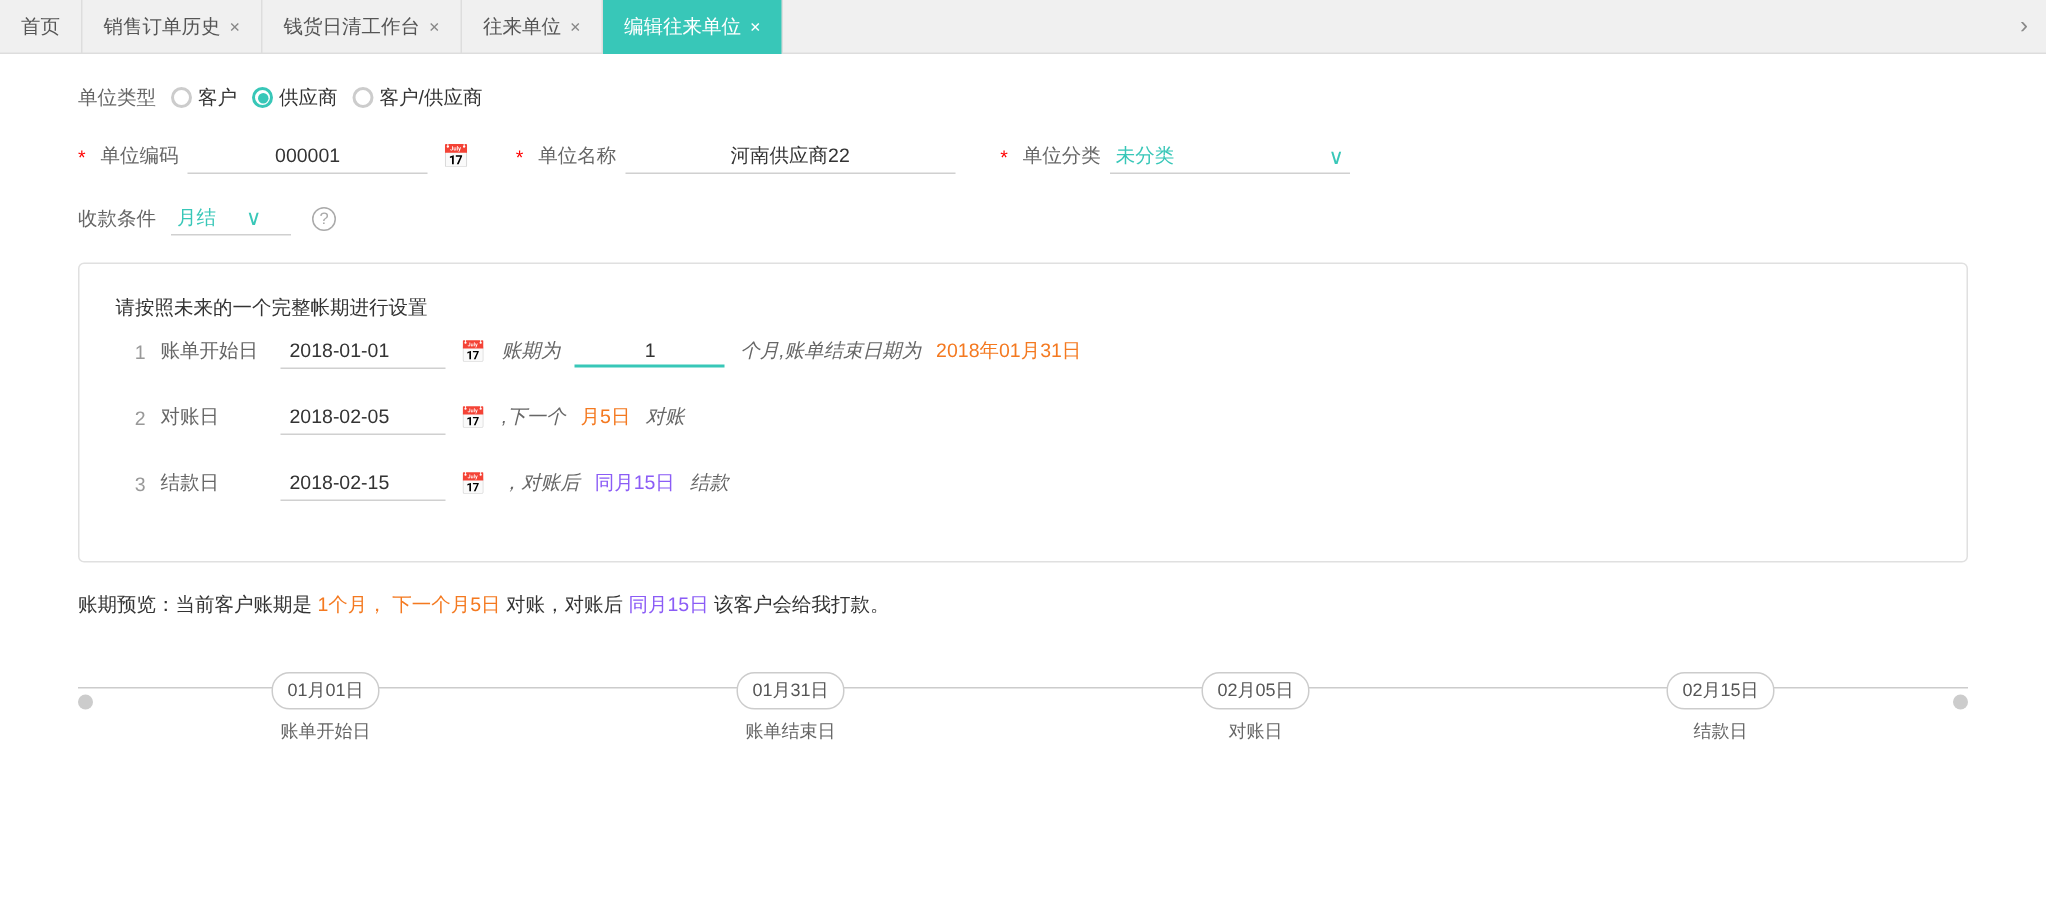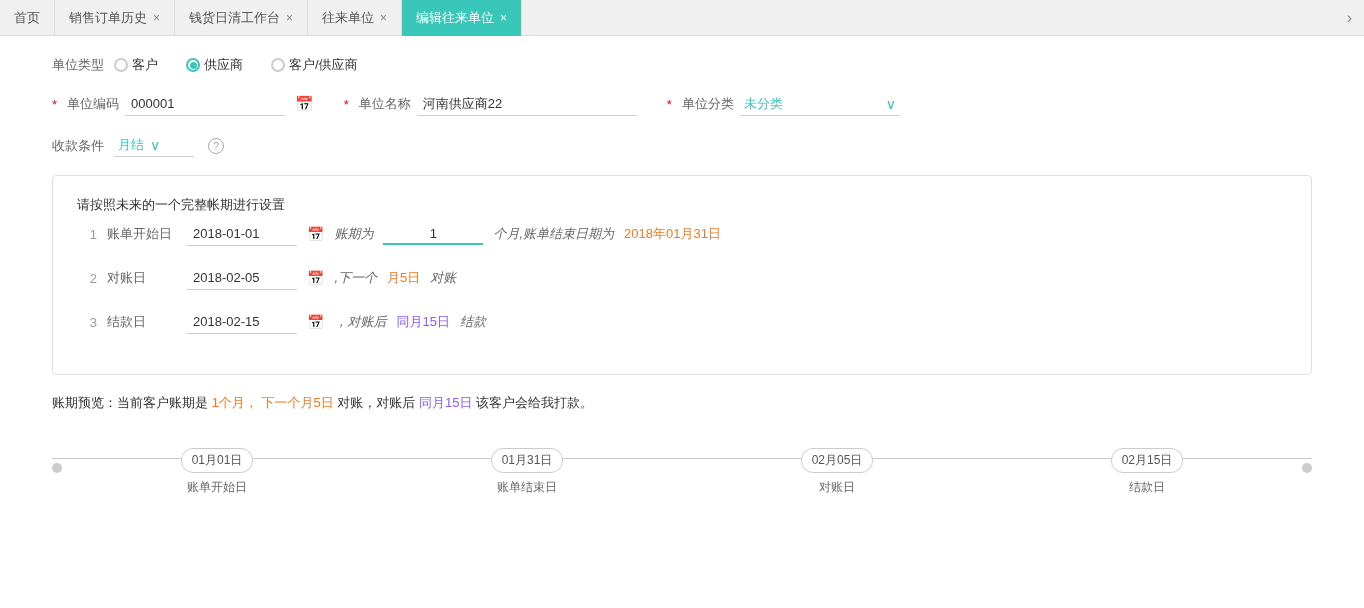--- a/index.html
+++ b/index.html
@@ -61,21 +61,21 @@
     .form-label {
       color: #666;
       white-space: nowrap;
     }
     .required-star {
       color: red;
       margin-right: 4px;
     }
     .radio-group {
       display: flex;
-      gap: 28px;
+      gap: 10px;
       align-items: center;
     }
     .radio-item {
       display: flex;
       align-items: center;
       gap: 4px;
       cursor: pointer;
     }
     .radio-circle {
       width: 14px;
@@ -99,40 +99,41 @@
 
     
     .text-input {
       border: none;
       border-bottom: 1px solid #d0d0d0;
       outline: none;
       padding: 4px 6px;
       font-size: 13px;
       color: #333;
       width: 160px;
+      text-align: center;
     }
     .text-input.wide { width: 220px; }
 
     
     .icon-btn {
       cursor: pointer;
       color: #38c7b8;
       font-size: 15px;
       margin-left: 4px;
     }
 
     
     .select-wrap {
       display: flex;
       align-items: center;
       border-bottom: 1px solid #d0d0d0;
       padding: 2px 4px;
       cursor: pointer;
       min-width: 120px;
-      gap: 6px;
+      gap: 20px;
     }
     .select-wrap .select-value {
       color: #38c7b8;
       font-size: 13px;
     }
     .dropdown-arrow {
       color: #38c7b8;
       font-size: 14px;
     }
 

